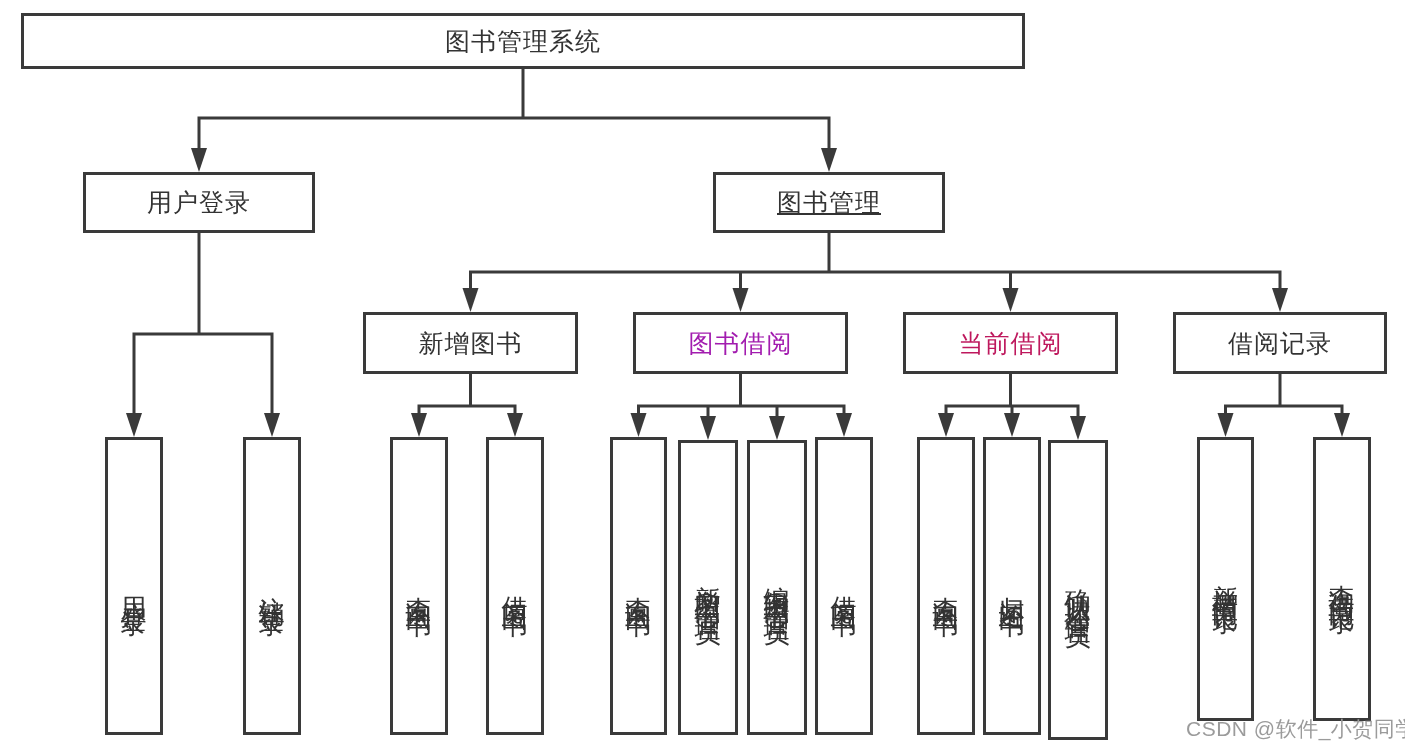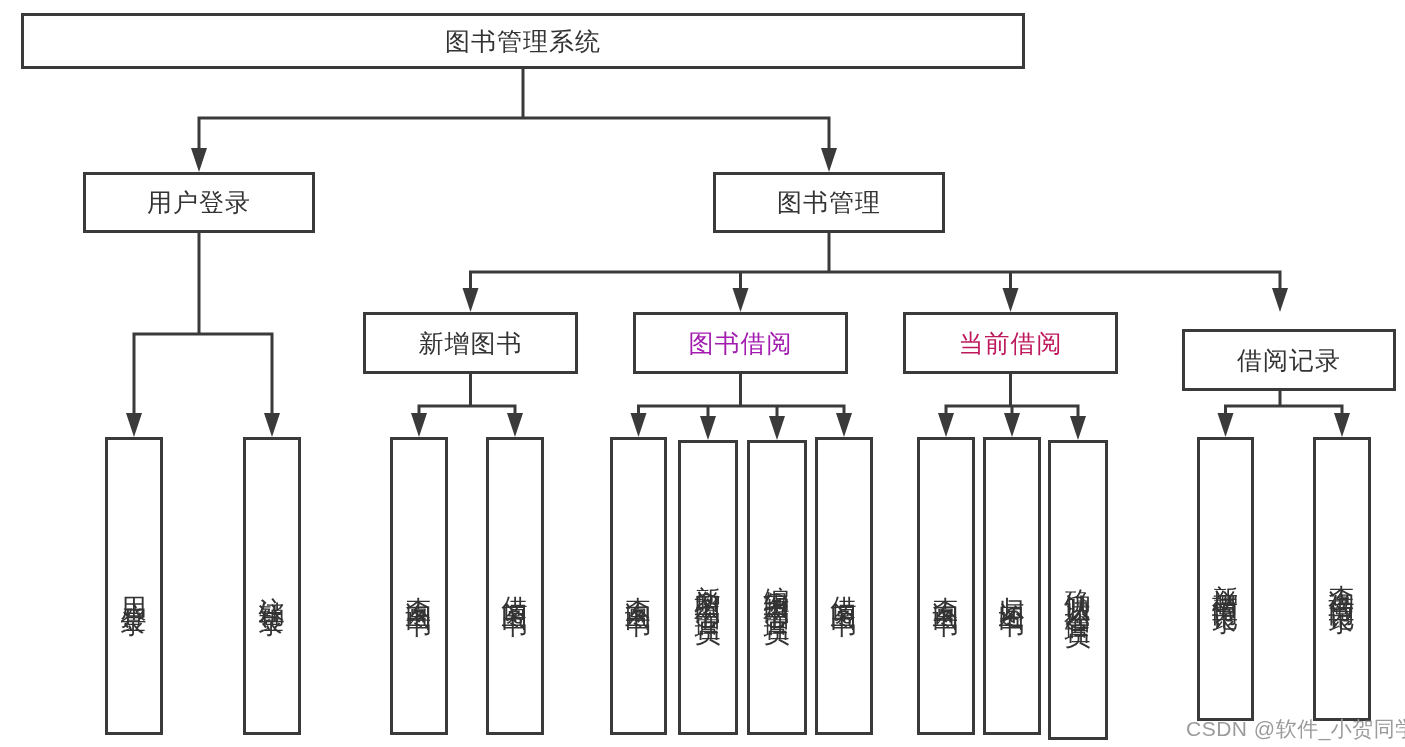--- a/index.html
+++ b/index.html
@@ -38,25 +38,25 @@
       <polygon points="836,413 852,413 844,437" fill="#3a3a3a"></polygon>
       <polygon points="938,413 954,413 946,437" fill="#3a3a3a"></polygon>
       <polygon points="1004,413 1020,413 1012,437" fill="#3a3a3a"></polygon>
       <polygon points="1070,416 1086,416 1078,440" fill="#3a3a3a"></polygon>
       <polygon points="1217.5,413 1233.5,413 1225.5,437" fill="#3a3a3a"></polygon>
       <polygon points="1334,413 1350,413 1342,437" fill="#3a3a3a"></polygon>
     </svg>
   <div id="nodes">
       <div class="node h" style="left: 21px; top: 13px; width: 1004px; height: 56px; color: rgb(51, 51, 51);">图书管理系统</div>
       <div class="node h" style="left: 83px; top: 172px; width: 232px; height: 61px; color: rgb(51, 51, 51);">用户登录</div>
-      <div class="node h" style="left: 713px; top: 172px; width: 232px; height: 61px; color: rgb(51, 51, 51);">图书管理</div>
+      <div class="node h" style="left: 713px; top: 172px; width: 232px; height: 61px; color: rgb(51, 51, 51); text-decoration: underline;">图书管理</div>
       <div class="node h" style="left: 363px; top: 312px; width: 215px; height: 62px; color: rgb(51, 51, 51);">新增图书</div>
       <div class="node h" style="left: 633px; top: 312px; width: 215px; height: 62px; color: #a21caf;">图书借阅</div>
       <div class="node h" style="left: 903px; top: 312px; width: 215px; height: 62px; color: #be185d;">当前借阅</div>
-      <div class="node h" style="left: 1173px; top: 329px; width: 214px; height: 62px; color: rgb(51, 51, 51); margin-left: 9px;">借阅记录</div>
+      <div class="node h" style="left: 1173px; top: 312px; width: 214px; height: 62px; color: rgb(51, 51, 51);">借阅记录</div>
       <div class="node v" style="left: 105px; top: 437px; width: 58px; height: 298px; color: rgb(51, 51, 51);">用户登录</div>
       <div class="node v" style="left: 243px; top: 437px; width: 58px; height: 298px; color: rgb(51, 51, 51);">注销登录</div>
       <div class="node v" style="left: 390px; top: 437px; width: 58px; height: 298px; color: rgb(51, 51, 51);">查询图书</div>
       <div class="node v" style="left: 486px; top: 437px; width: 58px; height: 298px; color: rgb(51, 51, 51);">借阅图书</div>
       <div class="node v" style="left: 610px; top: 437px; width: 57px; height: 298px; color: rgb(51, 51, 51);">查询图书</div>
       <div class="node v" style="left: 678px; top: 440px; width: 60px; height: 295px; color: rgb(51, 51, 51);">新增图书（管理员）</div>
       <div class="node v" style="left: 747px; top: 440px; width: 60px; height: 295px; color: rgb(51, 51, 51);">编辑图书（管理员）</div>
       <div class="node v" style="left: 815px; top: 437px; width: 58px; height: 298px; color: rgb(51, 51, 51);">借阅图书</div>
       <div class="node v" style="left: 917px; top: 437px; width: 58px; height: 298px; color: rgb(51, 51, 51);">查询图书</div>
       <div class="node v" style="left: 983px; top: 437px; width: 58px; height: 298px; color: rgb(51, 51, 51);">归还图书</div>

